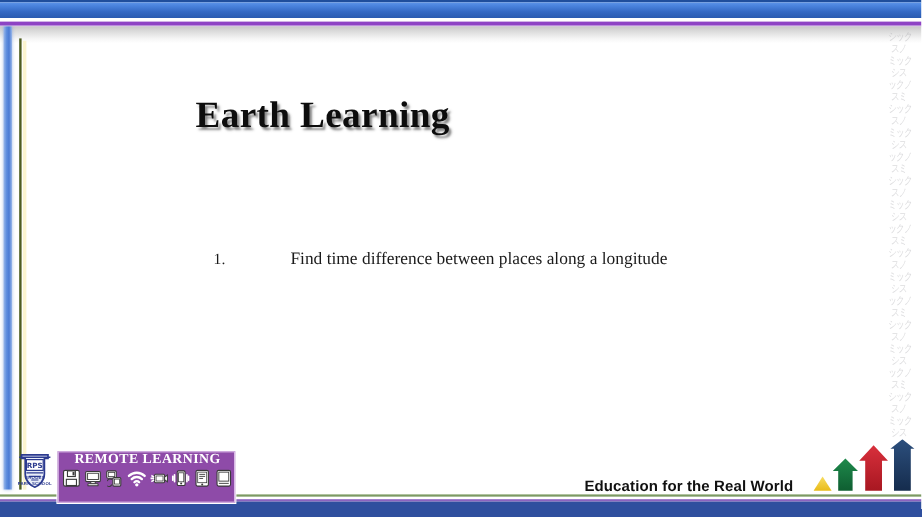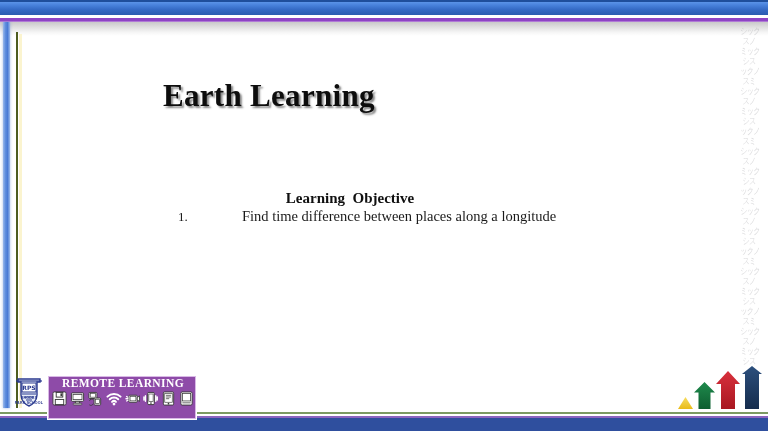--- a/index.html
+++ b/index.html
@@ -123,21 +123,20 @@
     <span>ックノ</span>
     <span>スミ</span>
     <span>シック</span>
     <span>スノ</span>
     <span>ミック</span>
     <span>シス</span>
   </div>
 
   <div class="title">Earth Learning</div>
 
-  <div class="objective-head">Learning  Objective</div>
 
   <div class="objective-list">
     <span class="objective-num">1.</span>
     <span class="objective-text">Find time difference between places along a longitude</span>
   </div>
 
   <div class="bot-green"></div>
   <div class="bot-white"></div>
   <div class="bot-purple"></div>
   <div class="bot-blue"></div>
@@ -215,20 +214,21 @@
 
       <svg width="15" height="15" viewBox="0 0 16 16">
         <rect x="2" y="1" width="12" height="14" rx="1.4" fill="#ffffff" stroke="#3a3a3a" stroke-width="1"></rect>
         <rect x="3.6" y="2.6" width="8.8" height="8" fill="#ffffff" stroke="#3a3a3a" stroke-width=".8"></rect>
         <path d="M3.6 12.6 h8.8" stroke="#3a3a3a" stroke-width=".8"></path>
       </svg>
 
     </div>
   </div>
 
+  <div class="tagline">Education for the Real World</div>
 
   <div class="arrows">
     <svg width="88" height="46" viewBox="0 0 88 46">
       <defs>
         <linearGradient id="gYel" x1="0" y1="0" x2="0" y2="1">
           <stop offset="0%" stop-color="#f7dd62"></stop>
             <stop offset="100%" stop-color="#e9bb18"></stop>
         </linearGradient>
         <linearGradient id="gGrn" x1="0" y1="0" x2="0" y2="1">
           <stop offset="0%" stop-color="#1f8a4c"></stop>

